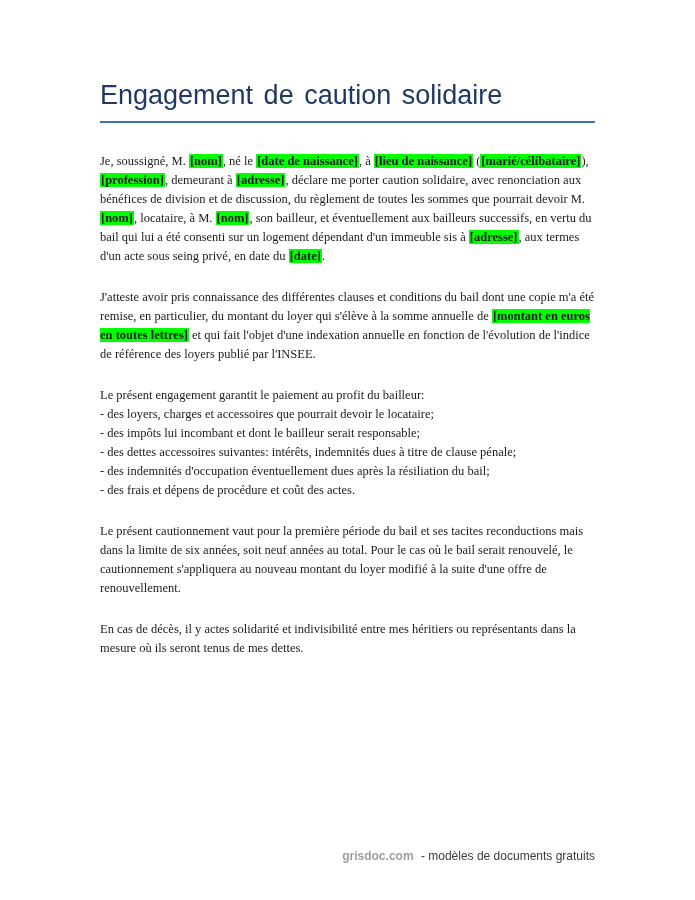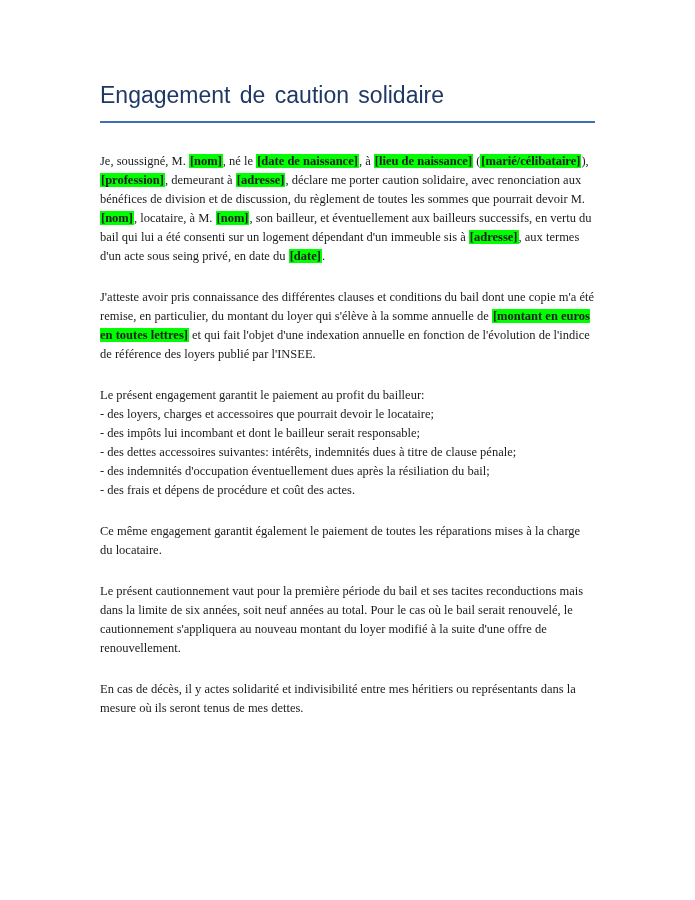--- a/index.html
+++ b/index.html
@@ -13,21 +13,21 @@
     height: 900px;
     background: #ffffff;
     overflow: hidden;
     font-family: "Liberation Serif", serif;
   }
   .title {
     margin: 0 100px;
     padding: 80px 0 10px 0;
     border-bottom: 2px solid var(--title_rule, #3f6fb5);
     font-family: "Liberation Sans", sans-serif;
-    font-size: 23px;
+    font-size: 27px;
     line-height: 31px;
     font-weight: 400;
     word-spacing: 3px;
     color: var(--title, #1f3864);
   }
   .doc-body {
     margin: 29px 100px 0 100px;
     font-family: "Liberation Serif", serif;
     font-size: 12.5px;
     line-height: 19px;
@@ -67,18 +67,21 @@
 </head>
 <body>
 
 <div class="page">
   <h1 class="title">Engagement de caution solidaire</h1>
 
   <div class="doc-body">
       <p class="para"><span>Je, soussigné, M. </span><span class="hl">[nom]</span><span>, né le </span><span class="hl">[date de naissance]</span><span>, à </span><span class="hl">[lieu de naissance]</span><span> (</span><span class="hl">[marié/célibataire]</span><span>), </span><span class="hl">[profession]</span><span>, demeurant à </span><span class="hl">[adresse]</span><span>, déclare me porter caution solidaire, avec renonciation aux bénéfices de division et de discussion, du règlement de toutes les sommes que pourrait devoir M. </span><span class="hl">[nom]</span><span>, locataire, à M. </span><span class="hl">[nom]</span><span>, son bailleur, et éventuellement aux bailleurs successifs, en vertu du bail qui lui a été consenti sur un logement dépendant d'un immeuble sis à </span><span class="hl">[adresse]</span><span>, aux termes d'un acte sous seing privé, en date du </span><span class="hl">[date]</span><span>.</span></p>
       <p class="para"><span>J'atteste avoir pris connaissance des différentes clauses et conditions du bail dont une copie m'a été remise, en particulier, du montant du loyer qui s'élève à la somme annuelle de </span><span class="hl">[montant en euros en toutes lettres]</span><span> et qui fait l'objet d'une indexation annuelle en fonction de l'évolution de l'indice de référence des loyers publié par l'INSEE.</span></p>
       <p class="para"><span>Le présent engagement garantit le paiement au profit du bailleur:</span><br><span>- des loyers, charges et accessoires que pourrait devoir le locataire;</span><br><span>- des impôts lui incombant et dont le bailleur serait responsable;</span><br><span>- des dettes accessoires suivantes: intérêts, indemnités dues à titre de clause pénale;</span><br><span>- des indemnités d'occupation éventuellement dues après la résiliation du bail;</span><br><span>- des frais et dépens de procédure et coût des actes.</span></p>
-      <p class="para"><span>Ce même engagement garantit également le paiement de toutes les réparations mises à la charge du locataire.</span></p>
       <p class="para"><span>Le présent cautionnement vaut pour la première période du bail et ses tacites reconductions mais dans la limite de six années, soit neuf années au total. Pour le cas où le bail serait renouvelé, le cautionnement s'appliquera au nouveau montant du loyer modifié à la suite d'une offre de renouvellement.</span></p>
       <p class="para"><span>En cas de décès, il y actes solidarité et indivisibilité entre mes héritiers ou représentants dans la mesure où ils seront tenus de mes dettes.</span></p>
     </div>
 
+  <div class="footer">
+    <span class="site">grisdoc.com</span>
+    <span class="tagline">- modèles de documents gratuits</span>
+  </div>
 </div>
 
 </body></html>

